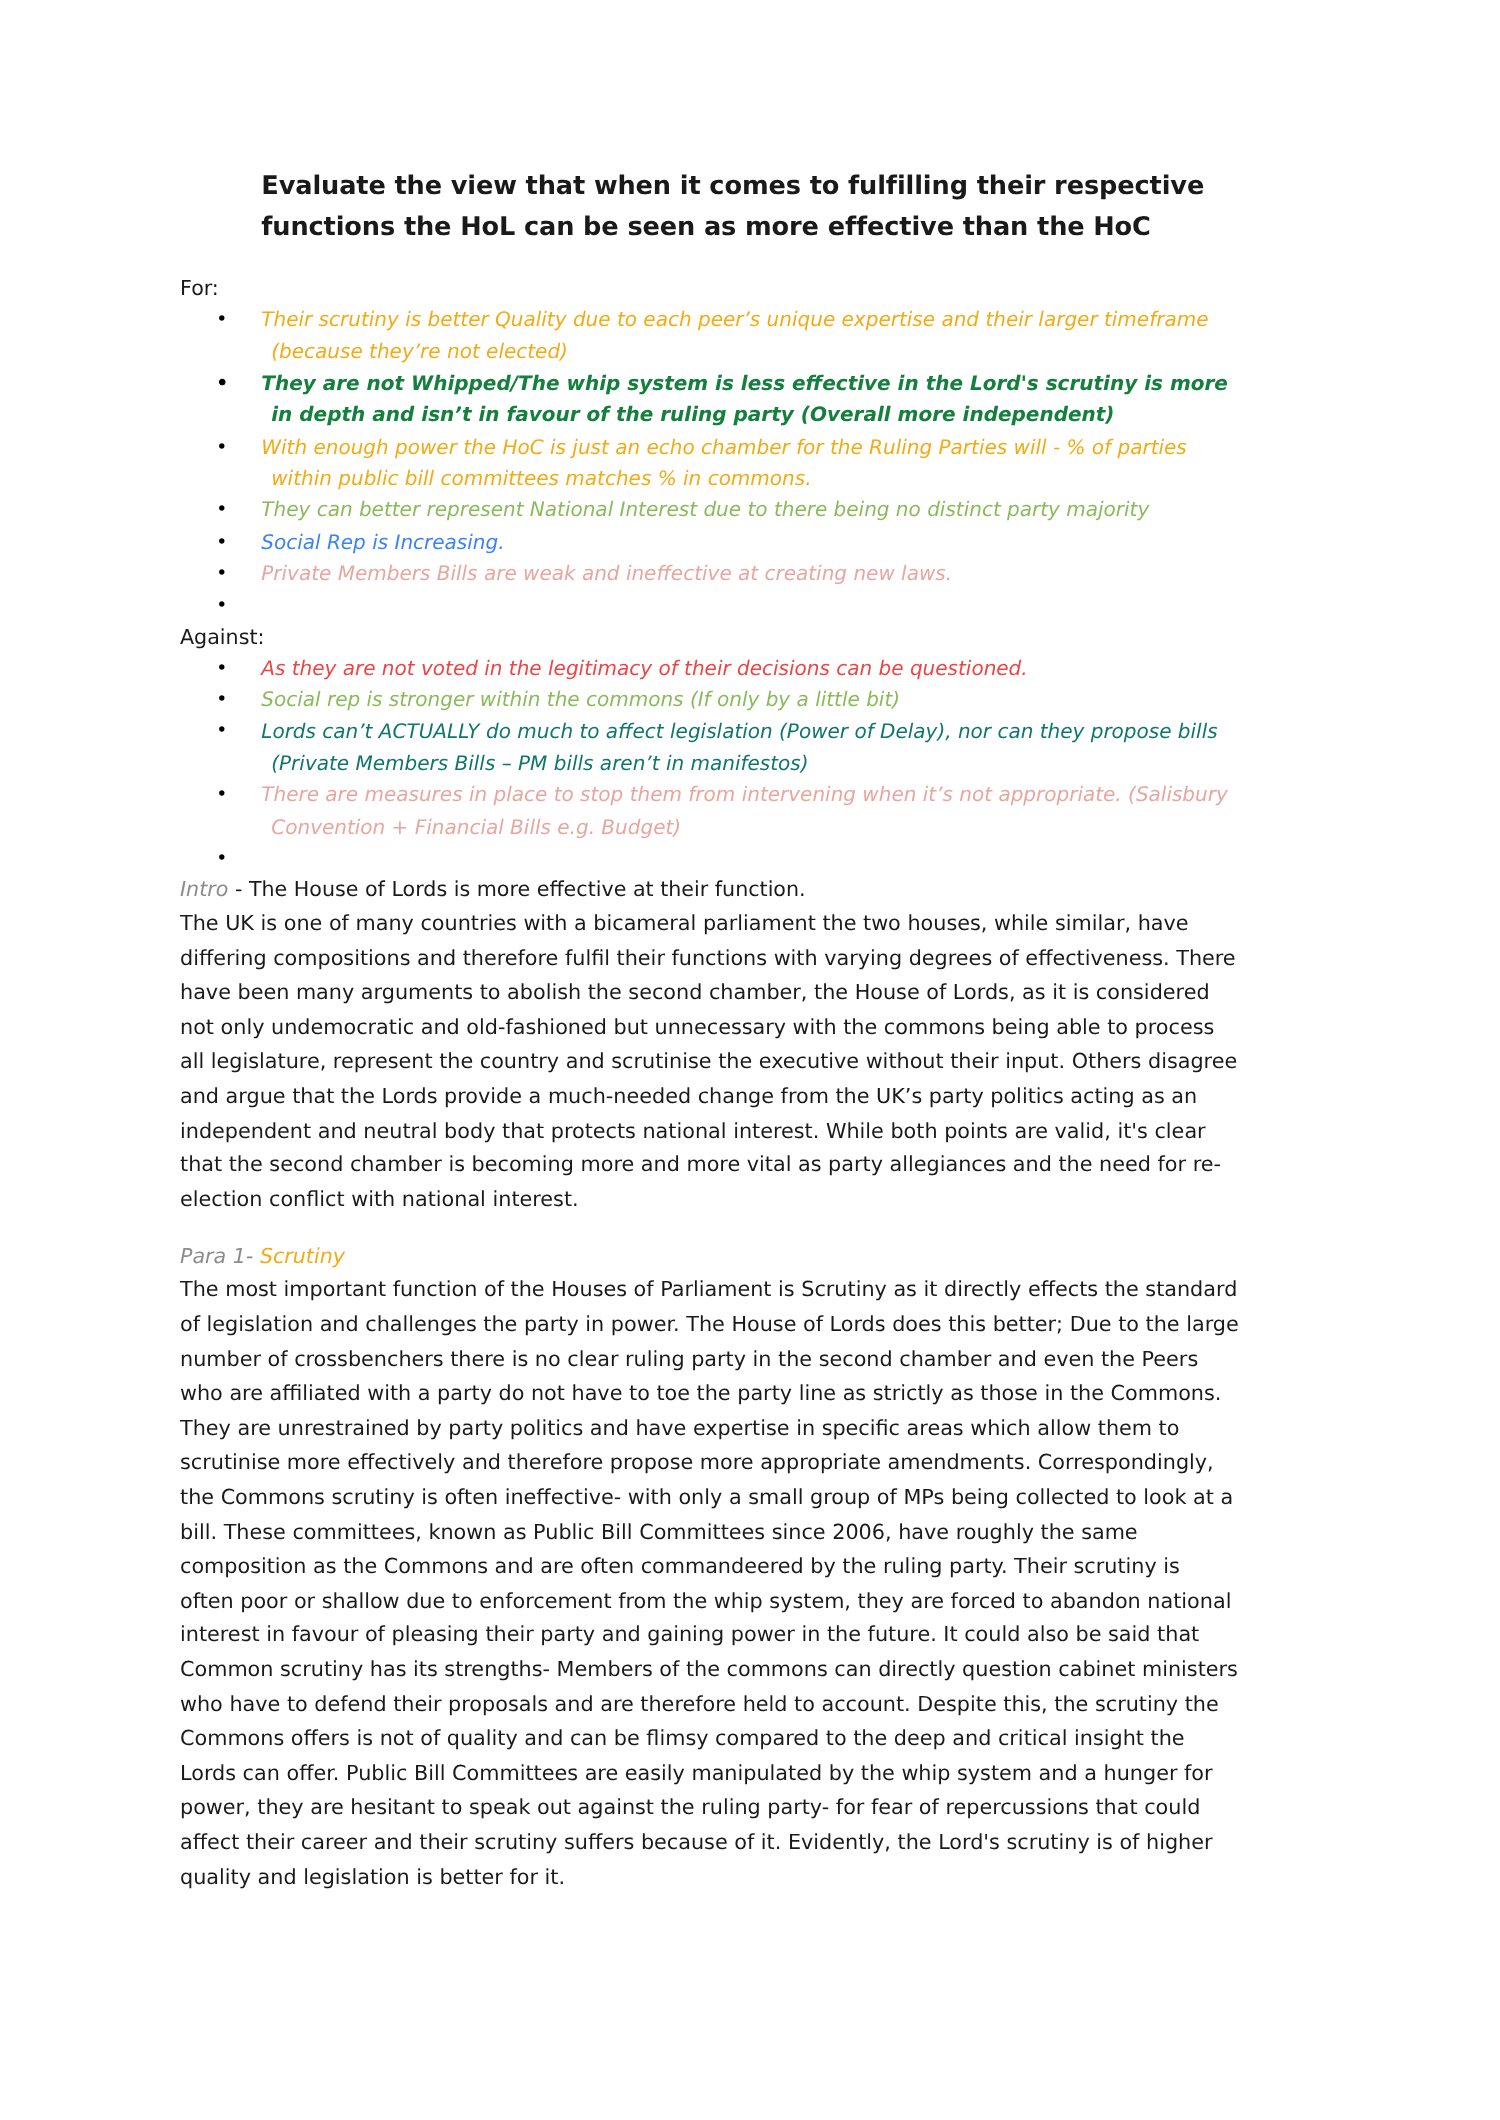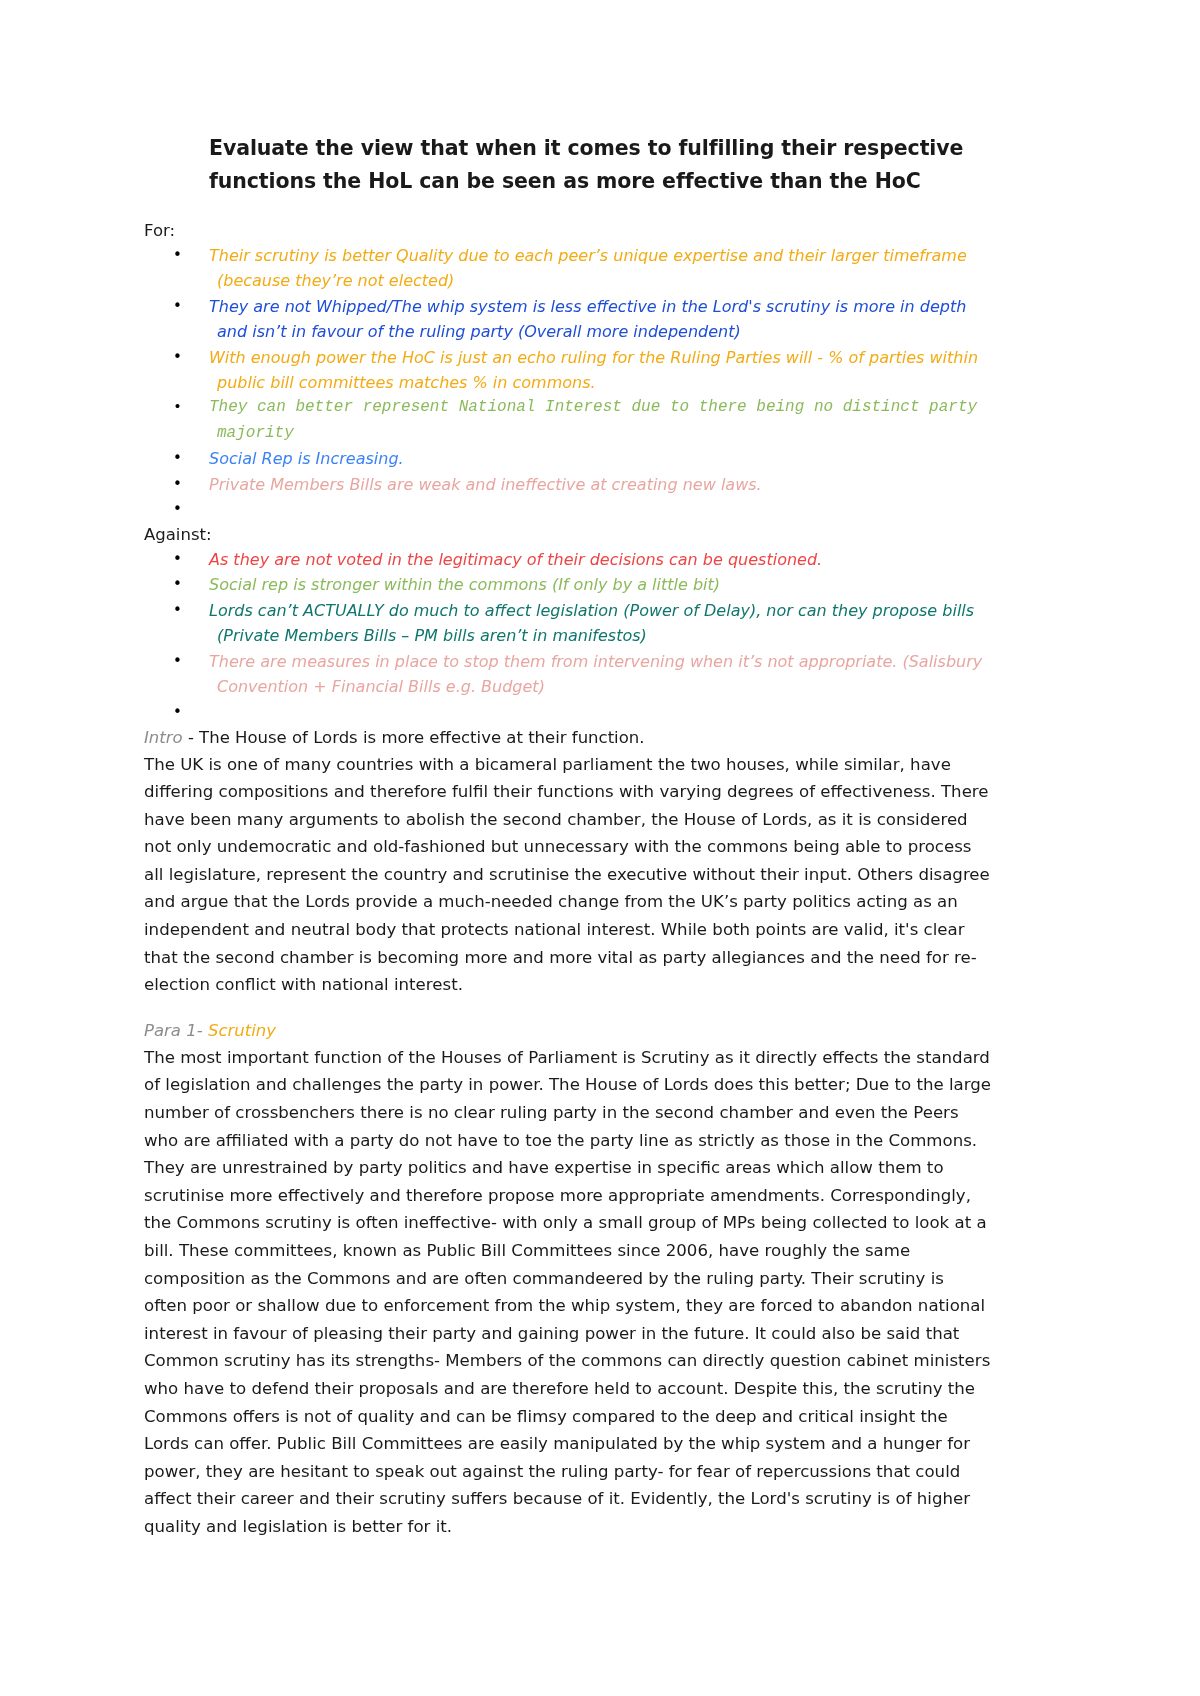--- a/index.html
+++ b/index.html
@@ -103,23 +103,23 @@
 
 <div class="page">
   <div class="content">
 
     <h1 class="doc-title">Evaluate the view that when it comes to fulfilling their respective functions the HoL can be seen as more effective than the HoC</h1>
 
     <div class="section-label">For:</div>
 
     <ul class="bullets" id="for-list">
         <li style="color: rgb(242, 171, 20);"><span class="body">Their scrutiny is better Quality due to each peer’s unique expertise and their larger timeframe (because they’re not elected)</span></li>
-        <li style="color: #1d4ed8;"><span class="body">They are not Whipped/The whip system is less effective in the Lord's scrutiny is more in depth and isn’t in favour of the ruling party (Overall more independent)</span></li>
-        <li style="color: rgb(242, 171, 20);"><span class="body">With enough power the HoC is just an echo ruling for the Ruling Parties will - % of parties within public bill committees matches % in commons.</span></li>
-        <li style="color: rgb(138, 186, 90); font-family: Liberation Mono, monospace;"><span class="body">They can better represent National Interest due to there being no distinct party majority</span></li>
+        <li style="color: #15803d; font-weight: bold;"><span class="body">They are not Whipped/The whip system is less effective in the Lord's scrutiny is more in depth and isn’t in favour of the ruling party (Overall more independent)</span></li>
+        <li style="color: rgb(242, 171, 20);"><span class="body">With enough power the HoC is just an echo chamber for the Ruling Parties will - % of parties within public bill committees matches % in commons.</span></li>
+        <li style="color: rgb(138, 186, 90);"><span class="body">They can better represent National Interest due to there being no distinct party majority</span></li>
         <li style="color: #3b82f6;"><span class="body">Social Rep is Increasing.</span></li>
         <li style="color: rgb(232, 166, 160);"><span class="body">Private Members Bills are weak and ineffective at creating new laws.</span></li>
         <li class="empty-bullet" style="color: rgb(26, 26, 26);"></li>
       </ul>
 
     <div class="section-label">Against:</div>
 
     <ul class="bullets" id="against-list">
         <li style="color: #ef4444;"><span class="body">As they are not voted in the legitimacy of their decisions can be questioned.</span></li>
         <li style="color: rgb(138, 186, 90);"><span class="body">Social rep is stronger within the commons (If only by a little bit)</span></li>

